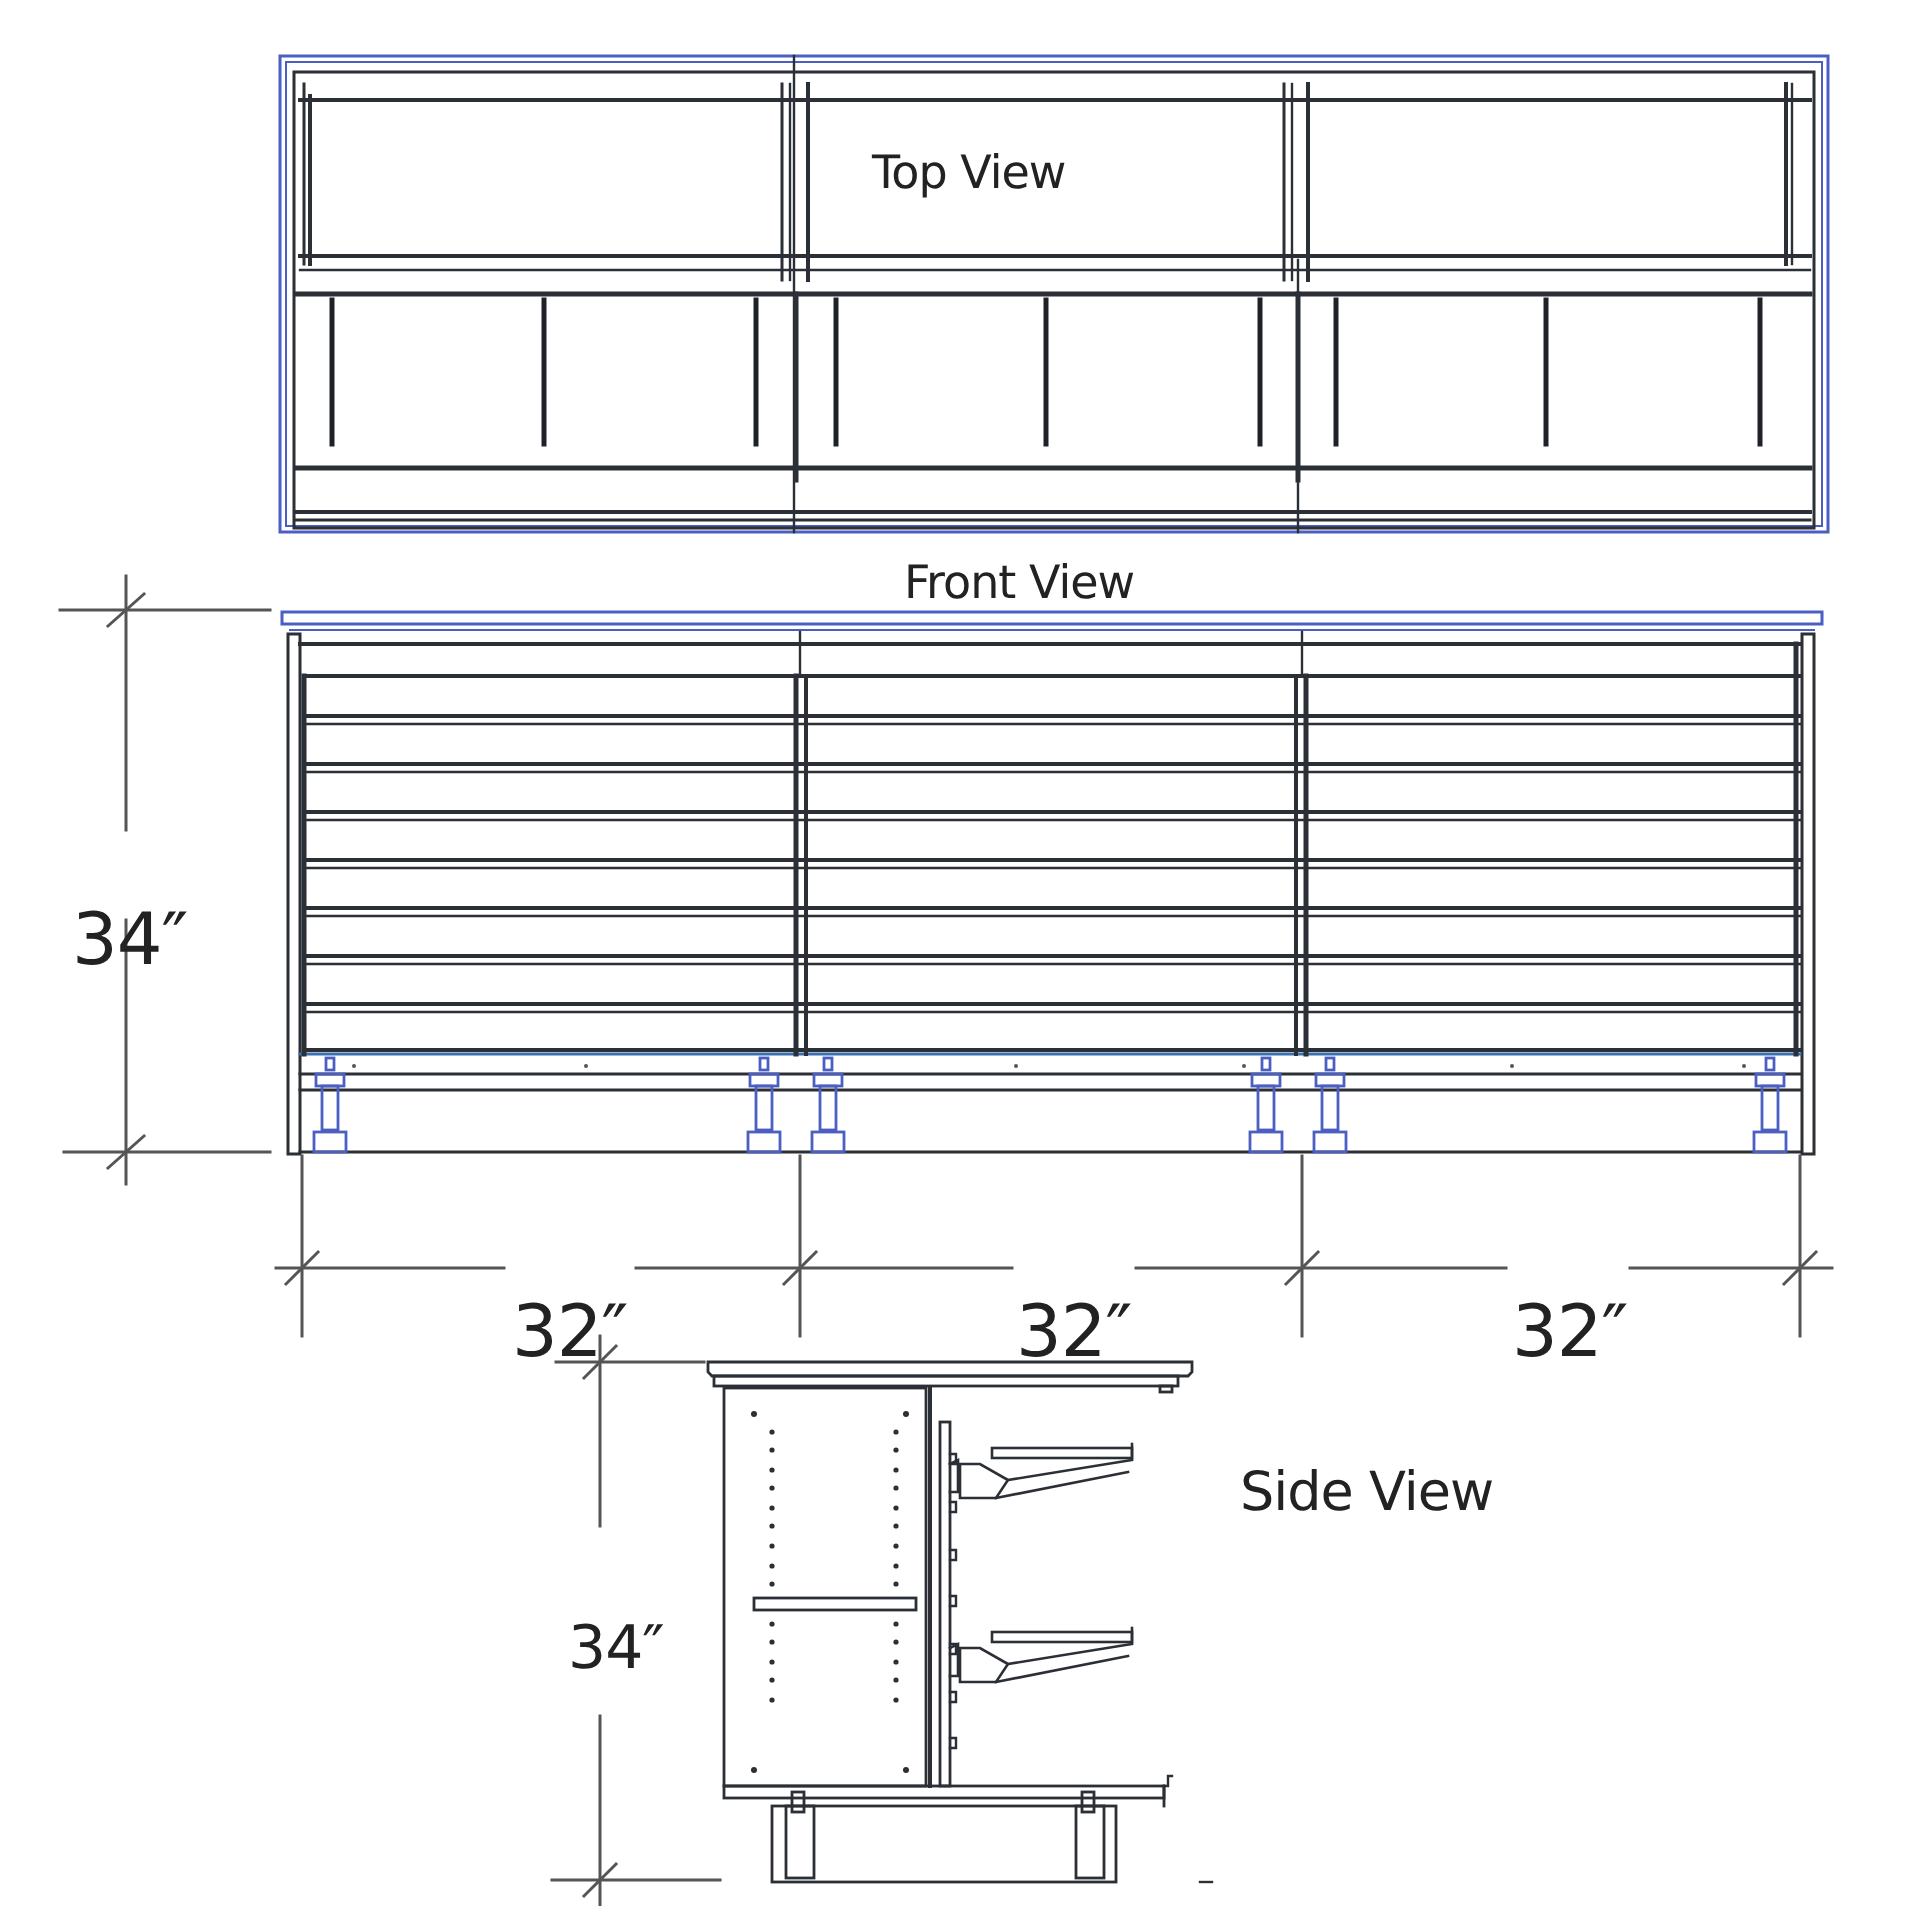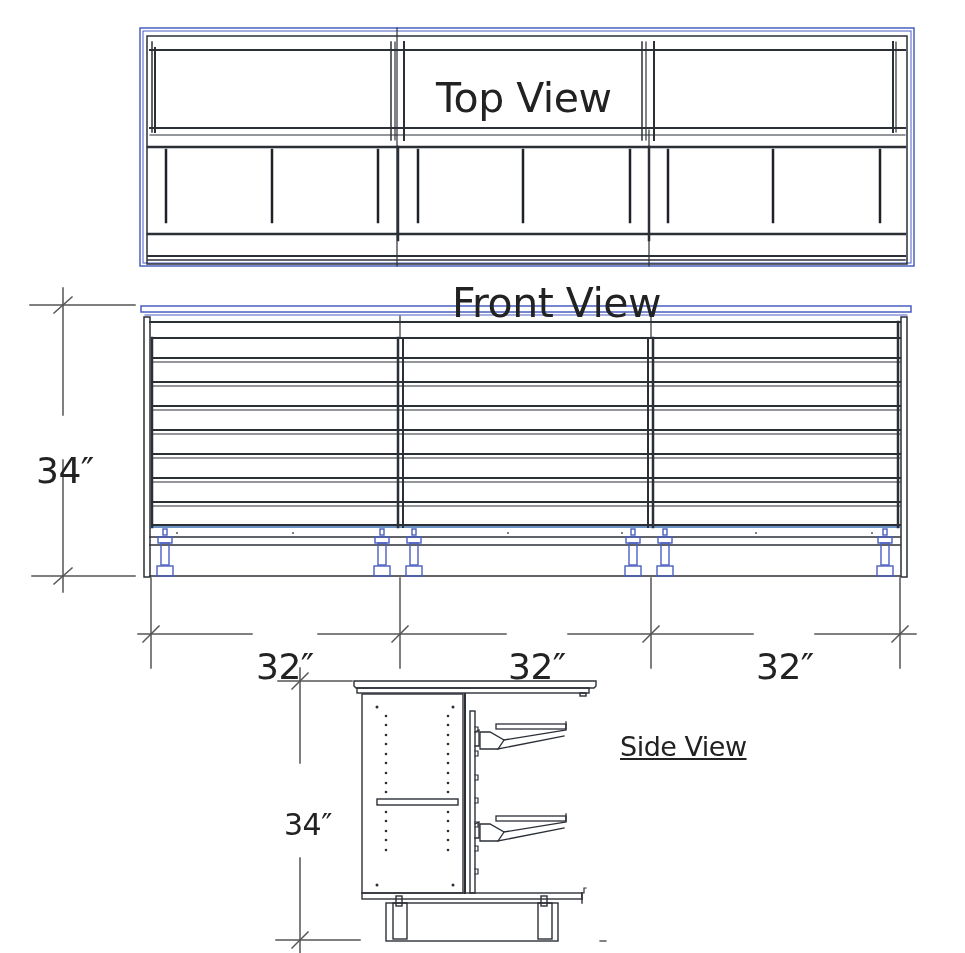--- a/index.html
+++ b/index.html
@@ -1,21 +1,21 @@
 <!DOCTYPE html>
 <html><head>
 <meta charset="utf-8">
 <style>
   html, body { margin: 0; padding: 0; background: #ffffff; }
   body { width: 965px; height: 953px; position: relative; overflow: hidden; font-family: "DejaVu Sans", sans-serif; }
   svg { position: absolute; left: 0; top: 0; }
   .label { position: absolute; color: #222222; font-family: "DejaVu Sans", sans-serif; white-space: nowrap; letter-spacing: -0.5px; }
-  .view-title { font-size: 41px; }
+  .view-title { font-size: 23px; }
   .dim { font-size: 36px; margin-top: 32px; }
-  .side-title { font-size: 27px; text-decoration: underline; }
+  .side-title { font-size: 27px; }
 </style>
 </head>
 <body>
 
 <svg width="965" height="953" viewBox="0 0 965 953" xmlns="http://www.w3.org/2000/svg">
   <g fill="none" stroke-linecap="square">
 
     <g>
       <rect x="140" y="28" width="774" height="238" stroke="#4a5fc1" stroke-width="1.5"></rect>
       <rect x="143" y="31" width="768" height="232" stroke="#4a5fc1" stroke-width="1"></rect>

